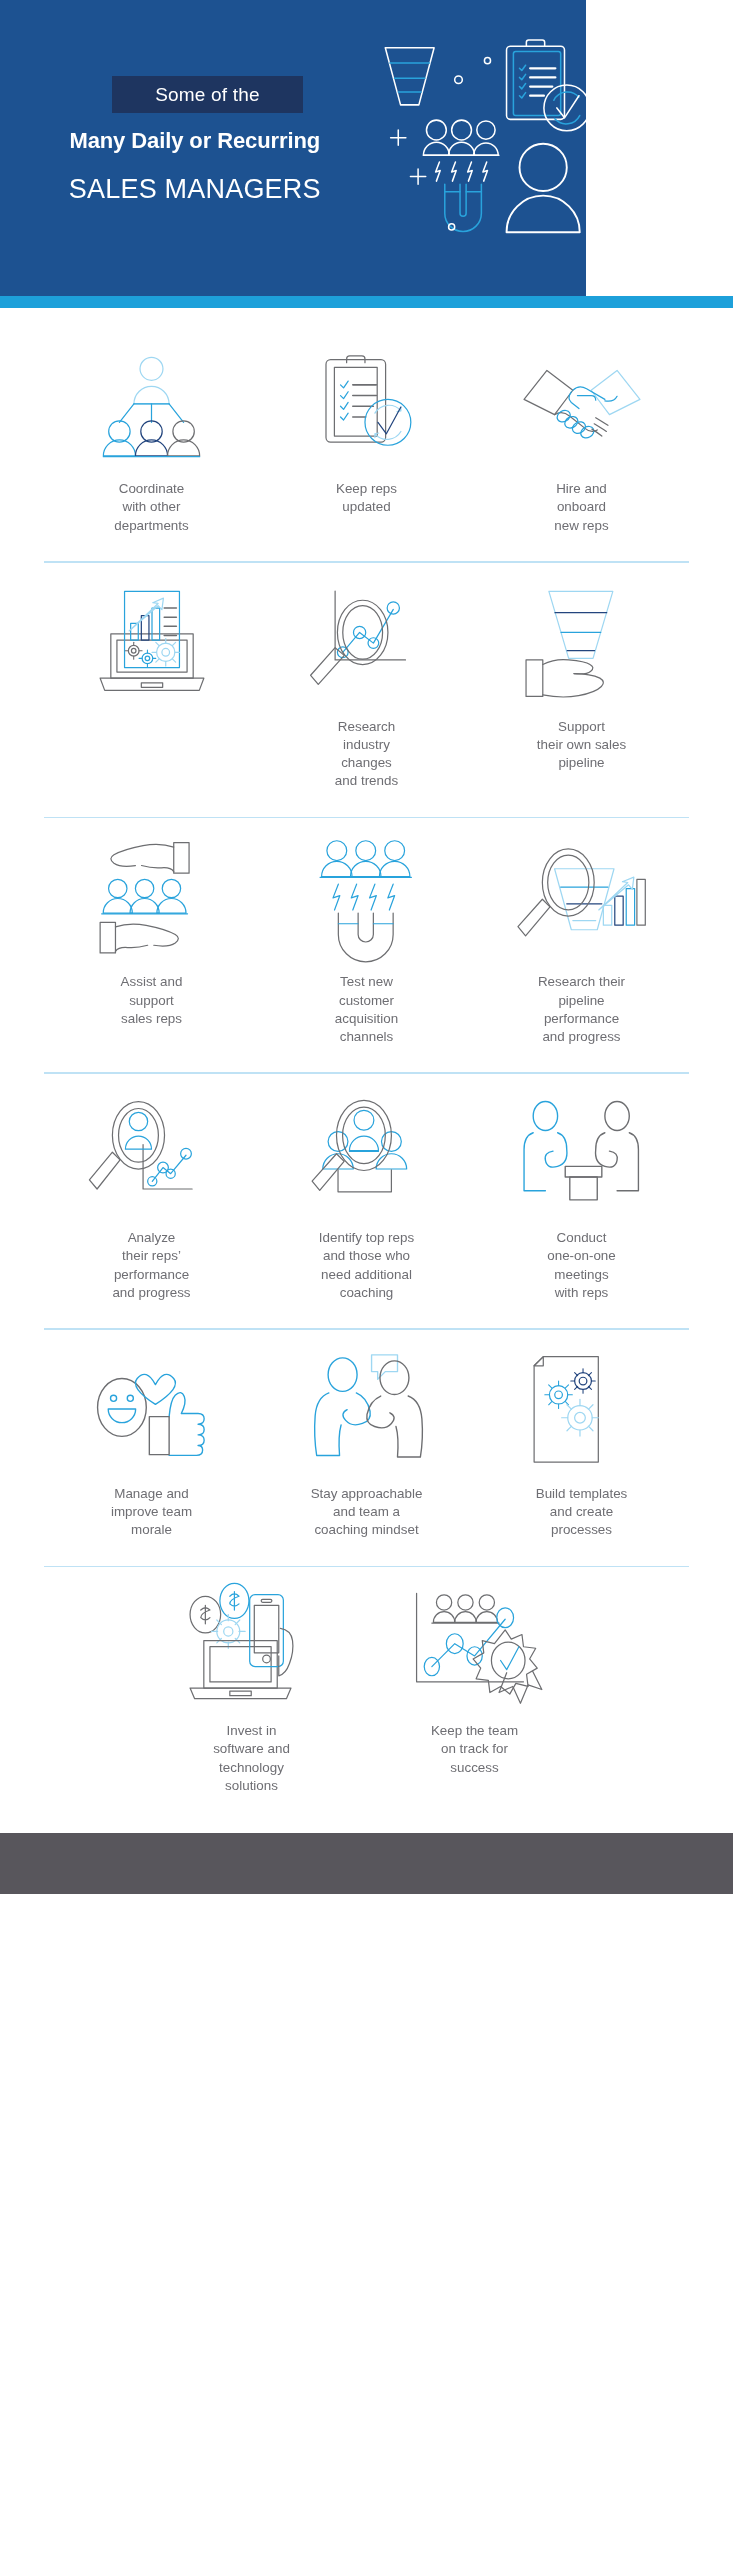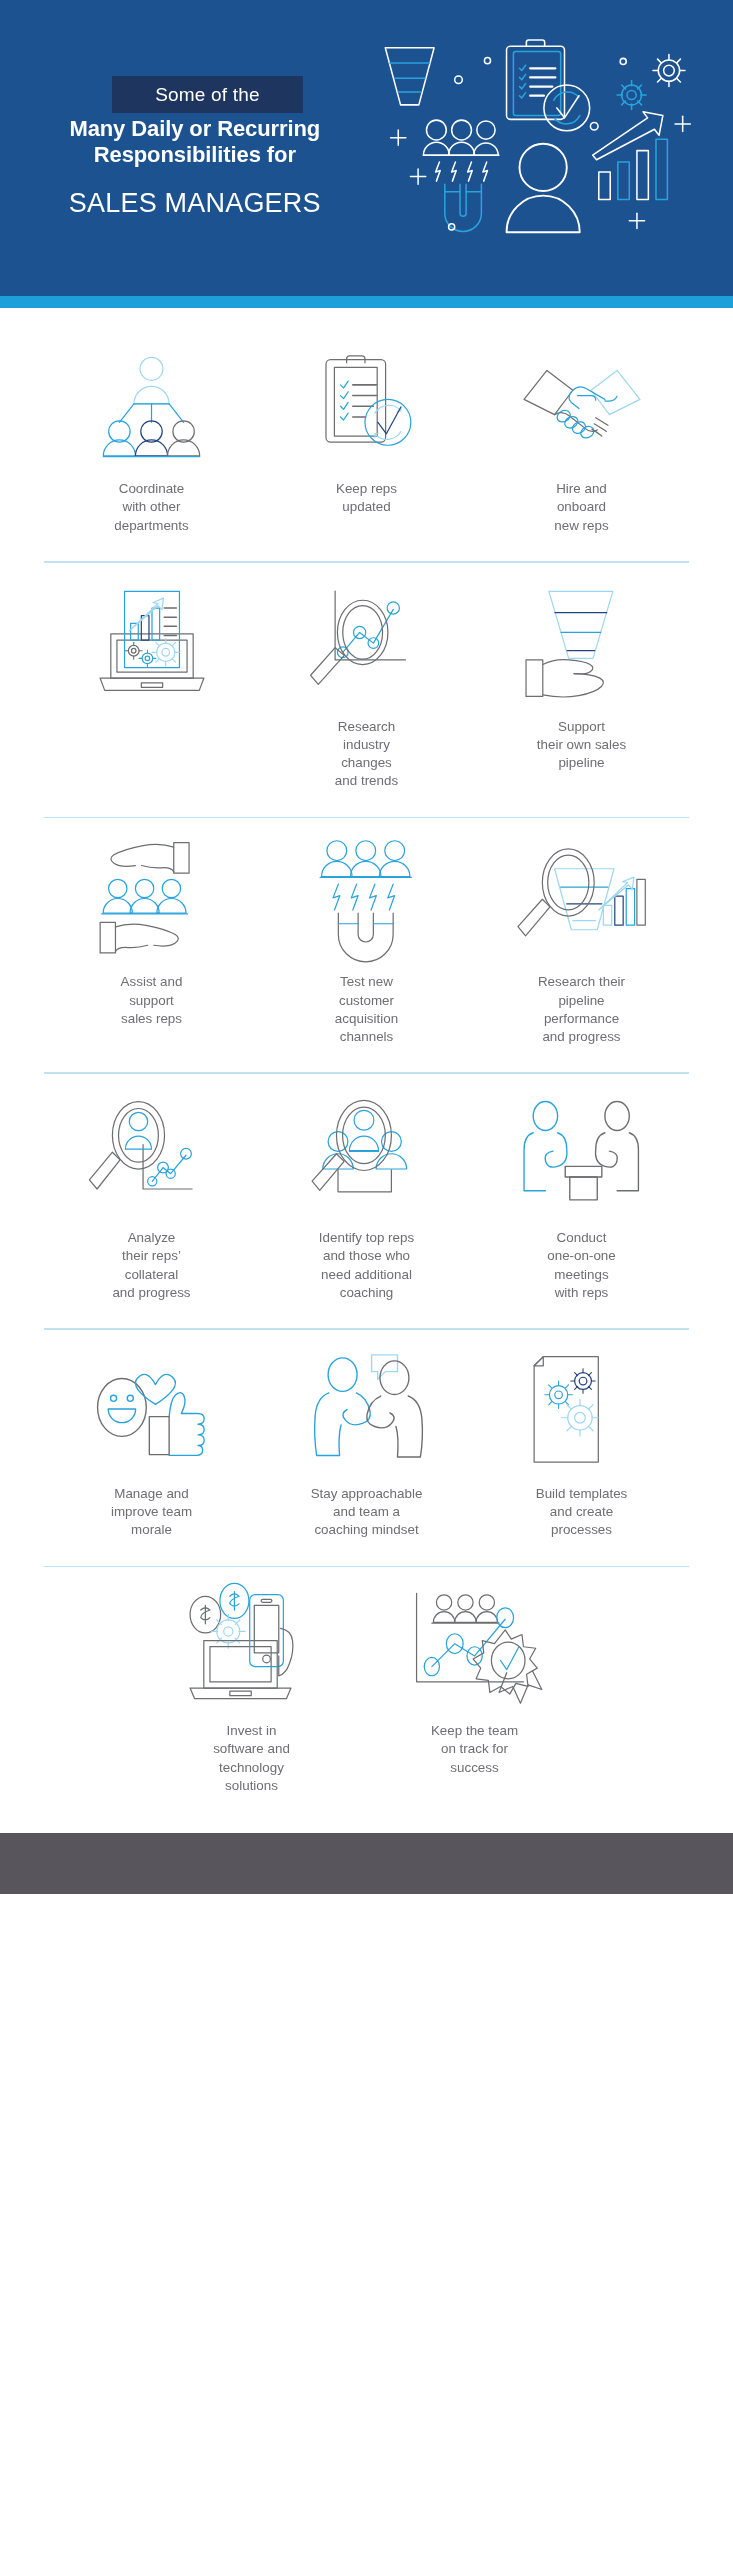--- a/index.html
+++ b/index.html
@@ -4,36 +4,36 @@
 <style>
   * { margin:0; padding:0; box-sizing:border-box; }
   html,body { background:#ffffff; }
   body {
     width:733px; height:2576px; position:relative; overflow:hidden;
     font-family:"Liberation Sans", sans-serif;
   }
 
   
   .header {
-    position:relative; width:733px; height:296px;
+    position:relative; width:586px; height:296px;
     background:#1d5291; overflow:hidden;
   }
   .header-inner { position:absolute; inset:0; }
 
   .badge {
     position:absolute; left:112px; top:76px;
     width:191px; height:37px; background:#1e3560;
     display:flex; align-items:center; justify-content:center;
   }
   .badge span {
     color:#ffffff; font-size:19px; font-weight:300; letter-spacing:0.2px;
   }
 
   .headline {
-    position:absolute; left:15.3px; top:116px; width:359px;
+    position:absolute; left:15.3px; top:128px; width:359px;
     text-align:center; color:#ffffff;
   }
   .headline .l1, .headline .l2 {
     font-size:22px; font-weight:700; line-height:26px; letter-spacing:-0.1px;
   }
   .headline .l3 {
     font-size:27px; font-weight:400; line-height:35px; letter-spacing:0.2px;
     margin-top:18px;
   }
 
@@ -91,21 +91,20 @@
 
 <div class="header">
   <div class="header-inner">
 
     <div class="badge">
       <span>Some of the</span>
     </div>
 
     <div class="headline">
       <div class="l1">Many Daily or Recurring</div>
-      <div class="l2">Responsibilities for</div>
       <div class="l3">SALES MANAGERS</div>
     </div>
 
     <div class="hero-art">
       <svg width="342" height="244" viewBox="0 0 448 320">
         <g class="n" stroke-width="2">
 
           <g class="s-white">
             <path d="M8 35 L72 35 L52 110 L28 110 Z"></path>
             <line x1="14" y1="55" x2="66" y2="55" class="s-blue"></line>
@@ -547,21 +546,21 @@
           <g class="s-blue">
             <circle cx="58" cy="32" r="12"></circle>
             <path d="M41 68 a17 17 0 0 1 34 0 Z"></path>
           </g>
           <path class="s-gray" d="M34 82 L4 120 L-6 108 L24 72 Z"></path>
         </g>
           </svg>
       </div>
       <div class="caption">Analyze
 their reps’
-collateral
+performance
 and progress</div>
     </div>
 
     <div class="cell">
       <div class="icon-box">
         <svg width="122" height="115" viewBox="0 0 160 150">
             <g class="n" stroke-width="1.6">
           <g class="s-blue">
             <circle cx="42" cy="58" r="13"></circle>
                 <path d="M22 94 a20 20 0 0 1 40 0 Z"></path>

